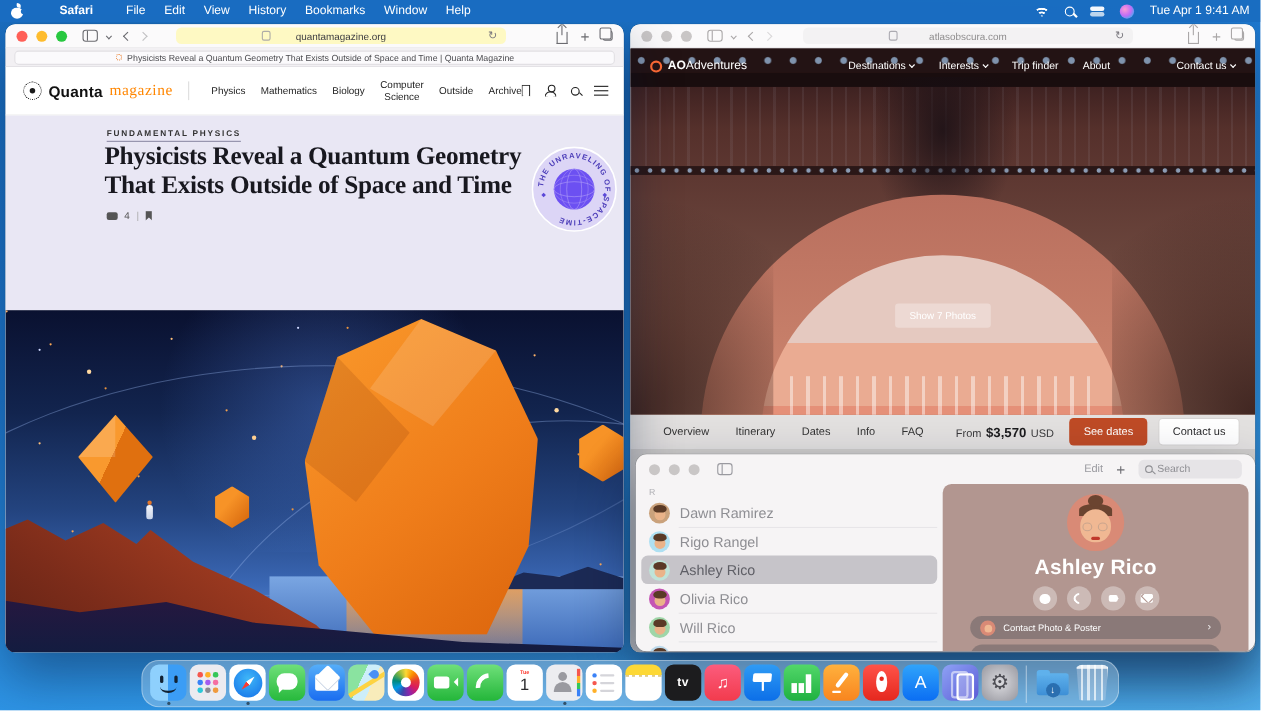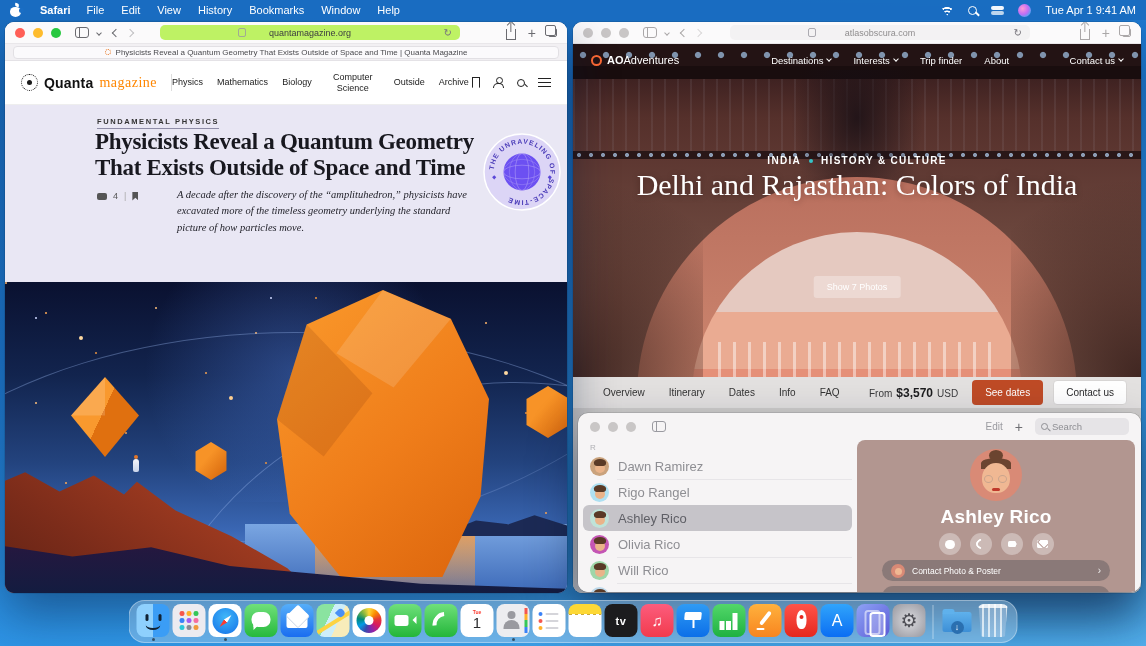--- a/index.html
+++ b/index.html
@@ -1,21 +1,21 @@
 <!DOCTYPE html>
 <html><head>
 <meta charset="utf-8">
 <style>
   *{margin:0;padding:0;box-sizing:border-box}
   html,body{width:1146px;height:646px;overflow:hidden;font-family:"Liberation Sans",sans-serif;-webkit-font-smoothing:antialiased}
   .desktop{position:relative;width:1146px;height:646px;background:linear-gradient(165deg,#1a6ec0 0%,#1f7cd4 38%,#2f97e8 70%,#53b2f0 100%);overflow:hidden}
 
   
   .menubar{position:absolute;top:0;left:0;right:0;height:20px;background:rgba(25,108,193,.96);display:flex;align-items:center;color:#fff;font-size:11px;padding:0 10px;z-index:50}
-  .mb-left{display:flex;align-items:center;gap:16px}
+  .mb-left{display:flex;align-items:center;gap:30px}
   .mb-app{font-weight:700}
   .mb-item{cursor:default}
   .mb-right{margin-left:auto;display:flex;align-items:center;gap:14px}
   .apple{position:relative;width:12px;height:13px;margin-right:2px}
   .apple::before{content:"";position:absolute;left:0;top:3px;width:11px;height:10px;background:#fff;border-radius:46% 46% 50% 50%}
   .apple::after{content:"";position:absolute;right:-2px;top:4px;width:5px;height:5px;background:#1a6ec4;border-radius:50%}
   .apple .leaf{position:absolute;left:5px;top:-1px;width:4px;height:4px;background:#fff;border-radius:0 70% 0 70%;transform:rotate(10deg)}
   .wifi{width:14px;height:11px;background:radial-gradient(circle at 50% 100%,#fff 0 1.6px,rgba(255,255,255,0) 2.4px 3.6px,#fff 4px 5.2px,rgba(255,255,255,0) 5.8px 7px,#fff 7.4px 8.6px,rgba(255,255,255,0) 9.2px);clip-path:polygon(50% 100%,-8% 0,108% 0)}
   .mag{position:relative;width:9px;height:9px;border:1.4px solid #fff;border-radius:50%}
   .mag::after{content:"";position:absolute;width:5px;height:1.5px;background:#fff;transform:rotate(45deg);right:-4px;bottom:-1px}
@@ -33,40 +33,40 @@
   .chrome{position:relative;height:22px;background:#fbfafb;display:flex;align-items:center;padding:0 10px;gap:8px;border-bottom:1px solid #e9e7ea}
   .tl{width:10px;height:10px;border-radius:50%}
   .tl-r{background:#ff5f57}.tl-y{background:#febc2e}.tl-g{background:#28c840}
   .tl-off{background:#c9c6c6}
   .tool{color:#6b6b70;display:flex;align-items:center}
   .dim .tool{color:#aaa7a8}
   .sb-icon{position:relative;width:14px;height:11px;border:1.3px solid currentColor;border-radius:3px}
   .sb-icon::before{content:"";position:absolute;left:3.2px;top:0;width:1.3px;height:100%;background:currentColor}
   .chev{display:inline-block;width:6px;height:6px;border-right:1.7px solid currentColor;border-bottom:1.7px solid currentColor}
   .chev.left{transform:rotate(135deg)}.chev.right{transform:rotate(-45deg)}.chev.down{transform:rotate(45deg);width:4px;height:4px;border-width:1.4px}
-  .urlbar{flex:1;max-width:300px;margin:0 auto;height:15px;background:#bef264;border-radius:5px;display:flex;align-items:center;justify-content:center;gap:6px;font-size:9px;color:#3c3c40;position:relative;padding:0 8px}
+  .urlbar{flex:1;max-width:300px;margin:0 auto;height:15px;background:#fef9c3;border-radius:5px;display:flex;align-items:center;justify-content:center;gap:6px;font-size:9px;color:#3c3c40;position:relative;padding:0 8px}
   .dim .urlbar{color:#8f8d8e;background:#f3f2f3}
   .page-ic{width:8px;height:9px;border:1.1px solid #9a98a0;border-radius:2px;position:absolute;left:26%;opacity:.8}
   .reload{position:absolute;right:8px;font-size:10px;line-height:1;color:#77757c}
   .share-ic{position:relative;width:10px;height:11px;border:1.3px solid currentColor;border-top:none;margin-top:4px}
   .share-ic::before{content:"";position:absolute;left:50%;top:-6px;width:1.3px;height:9px;background:currentColor;transform:translateX(-50%)}
   .share-ic::after{content:"";position:absolute;left:50%;top:-7px;width:5px;height:5px;border-left:1.3px solid currentColor;border-top:1.3px solid currentColor;transform:translateX(-50%) rotate(45deg)}
   .plus-ic{font-size:14px;line-height:1;font-weight:400}
   .tabs-ic{position:relative;width:9px;height:9px;border:1.3px solid currentColor;border-radius:2px}
   .tabs-ic::before{content:"";position:absolute;left:-4px;top:-4px;width:9px;height:9px;border:1.3px solid currentColor;border-radius:2px;background:#fbfafb}
   .rgt{margin-left:auto;display:flex;align-items:center;gap:12px}
 
   
   .tabstrip{height:17px;background:#f2f0f3;display:flex;align-items:center;padding:2px 8px;border-bottom:1px solid #e4e2e6}
   .tab{flex:1;height:13px;background:#fbfafc;border:1px solid #e2e0e4;border-radius:4px;display:flex;align-items:center;justify-content:center;gap:5px;font-size:8px;color:#4a4a4e}
   .favicon{width:6px;height:6px;border:1.2px dotted #e87722;border-radius:50%}
 
   
   .q-header{height:44px;background:#fff;display:flex;align-items:center;padding:0 16px;border-bottom:1px solid #eee}
-  .q-logo{display:flex;align-items:center;gap:6px;padding-right:14px;border-right:1px solid #ddd;margin-right:0}
+  .q-logo{display:flex;align-items:center;gap:6px;padding-right:14px;border-right:1px solid #ddd;margin-right:20px}
   .q-star{position:relative;width:17px;height:17px;border:1.6px dotted #1a1a1a;border-radius:50%}
   .q-star::after{content:"";position:absolute;left:50%;top:50%;width:5px;height:5px;margin:-2.5px;background:#1a1a1a;border-radius:50%}
   .q-word{font-size:14px;font-weight:800;color:#111;letter-spacing:.2px}
   .q-word2{font-size:14px;color:#ff8600;font-family:"Liberation Serif",serif;letter-spacing:.5px}
   .q-nav{display:flex;align-items:center;gap:14px;flex:1}
   .q-nav span{font-size:9px;color:#222;max-width:54px;text-align:center;line-height:1.15}
   .q-icons{display:flex;align-items:center;gap:13px;color:#222}
   .bm-ic{width:8px;height:11px;background:transparent;border:1.2px solid #222;clip-path:polygon(0 0,100% 0,100% 100%,50% 70%,0 100%)}
   .person-ic{position:relative;width:11px;height:11px}
   .person-ic::before{content:"";position:absolute;left:2.5px;top:0;width:5px;height:5px;border:1.2px solid #222;border-radius:50%}
@@ -352,21 +352,20 @@
     </div>
     <div class="q-hero">
       <div class="q-kicker">FUNDAMENTAL PHYSICS</div>
       <div class="q-headline">Physicists Reveal a Quantum Geometry That Exists Outside of Space and Time</div>
       <div class="q-meta">
         <span class="cmt-ic"></span>
         <span>4</span>
         <span style="color:#aaa">|</span>
         <span class="bm-s"></span>
       </div>
-      <div class="q-dek">A decade after the discovery of the “amplituhedron,” physicists have excavated more of the timeless geometry underlying the standard picture of how particles move.</div>
       <svg class="q-badge" viewBox="0 0 80 80">
         <circle cx="40" cy="40" r="39" fill="#dcd5f6" stroke="#ffffff" stroke-width="1.5"></circle>
         <circle cx="40" cy="40" r="19" fill="#6c50f2"></circle>
         <ellipse cx="40" cy="40" rx="19" ry="7" fill="none" stroke="#b9a8f7" stroke-width=".7" opacity=".7"></ellipse>
         <ellipse cx="40" cy="40" rx="19" ry="13" fill="none" stroke="#b9a8f7" stroke-width=".7" opacity=".5"></ellipse>
         <ellipse cx="40" cy="40" rx="7" ry="19" fill="none" stroke="#b9a8f7" stroke-width=".7" opacity=".7"></ellipse>
         <ellipse cx="40" cy="40" rx="13" ry="19" fill="none" stroke="#b9a8f7" stroke-width=".7" opacity=".5"></ellipse>
         <rect x="10" y="44" width="3" height="3" fill="#5b48d8" transform="rotate(45 11.5 45.5)"></rect>
         <rect x="67" y="44" width="3" height="3" fill="#5b48d8" transform="rotate(45 68.5 45.5)"></rect>
         <defs>
@@ -456,26 +455,20 @@
             </span>
             <span class="itm">
               <span>About</span>
             </span>
           </span>
         <span class="ao-contact">
           <span>Contact us</span>
             <span class="wchev"></span>
         </span>
       </div>
-      <div class="ao-crumbs">
-        <span>INDIA</span>
-        <span class="ao-dot"></span>
-        <span>HISTORY &amp; CULTURE</span>
-      </div>
-      <div class="ao-title">Delhi and Rajasthan: Colors of India</div>
       <div class="ao-photos">Show 7 Photos</div>
     </div>
     <div class="ao-subnav">
       <span id="ao-subnav" style="display:flex;gap:24px">
           <span>Overview</span>
           <span>Itinerary</span>
           <span>Dates</span>
           <span>Info</span>
           <span>FAQ</span>
         </span>

